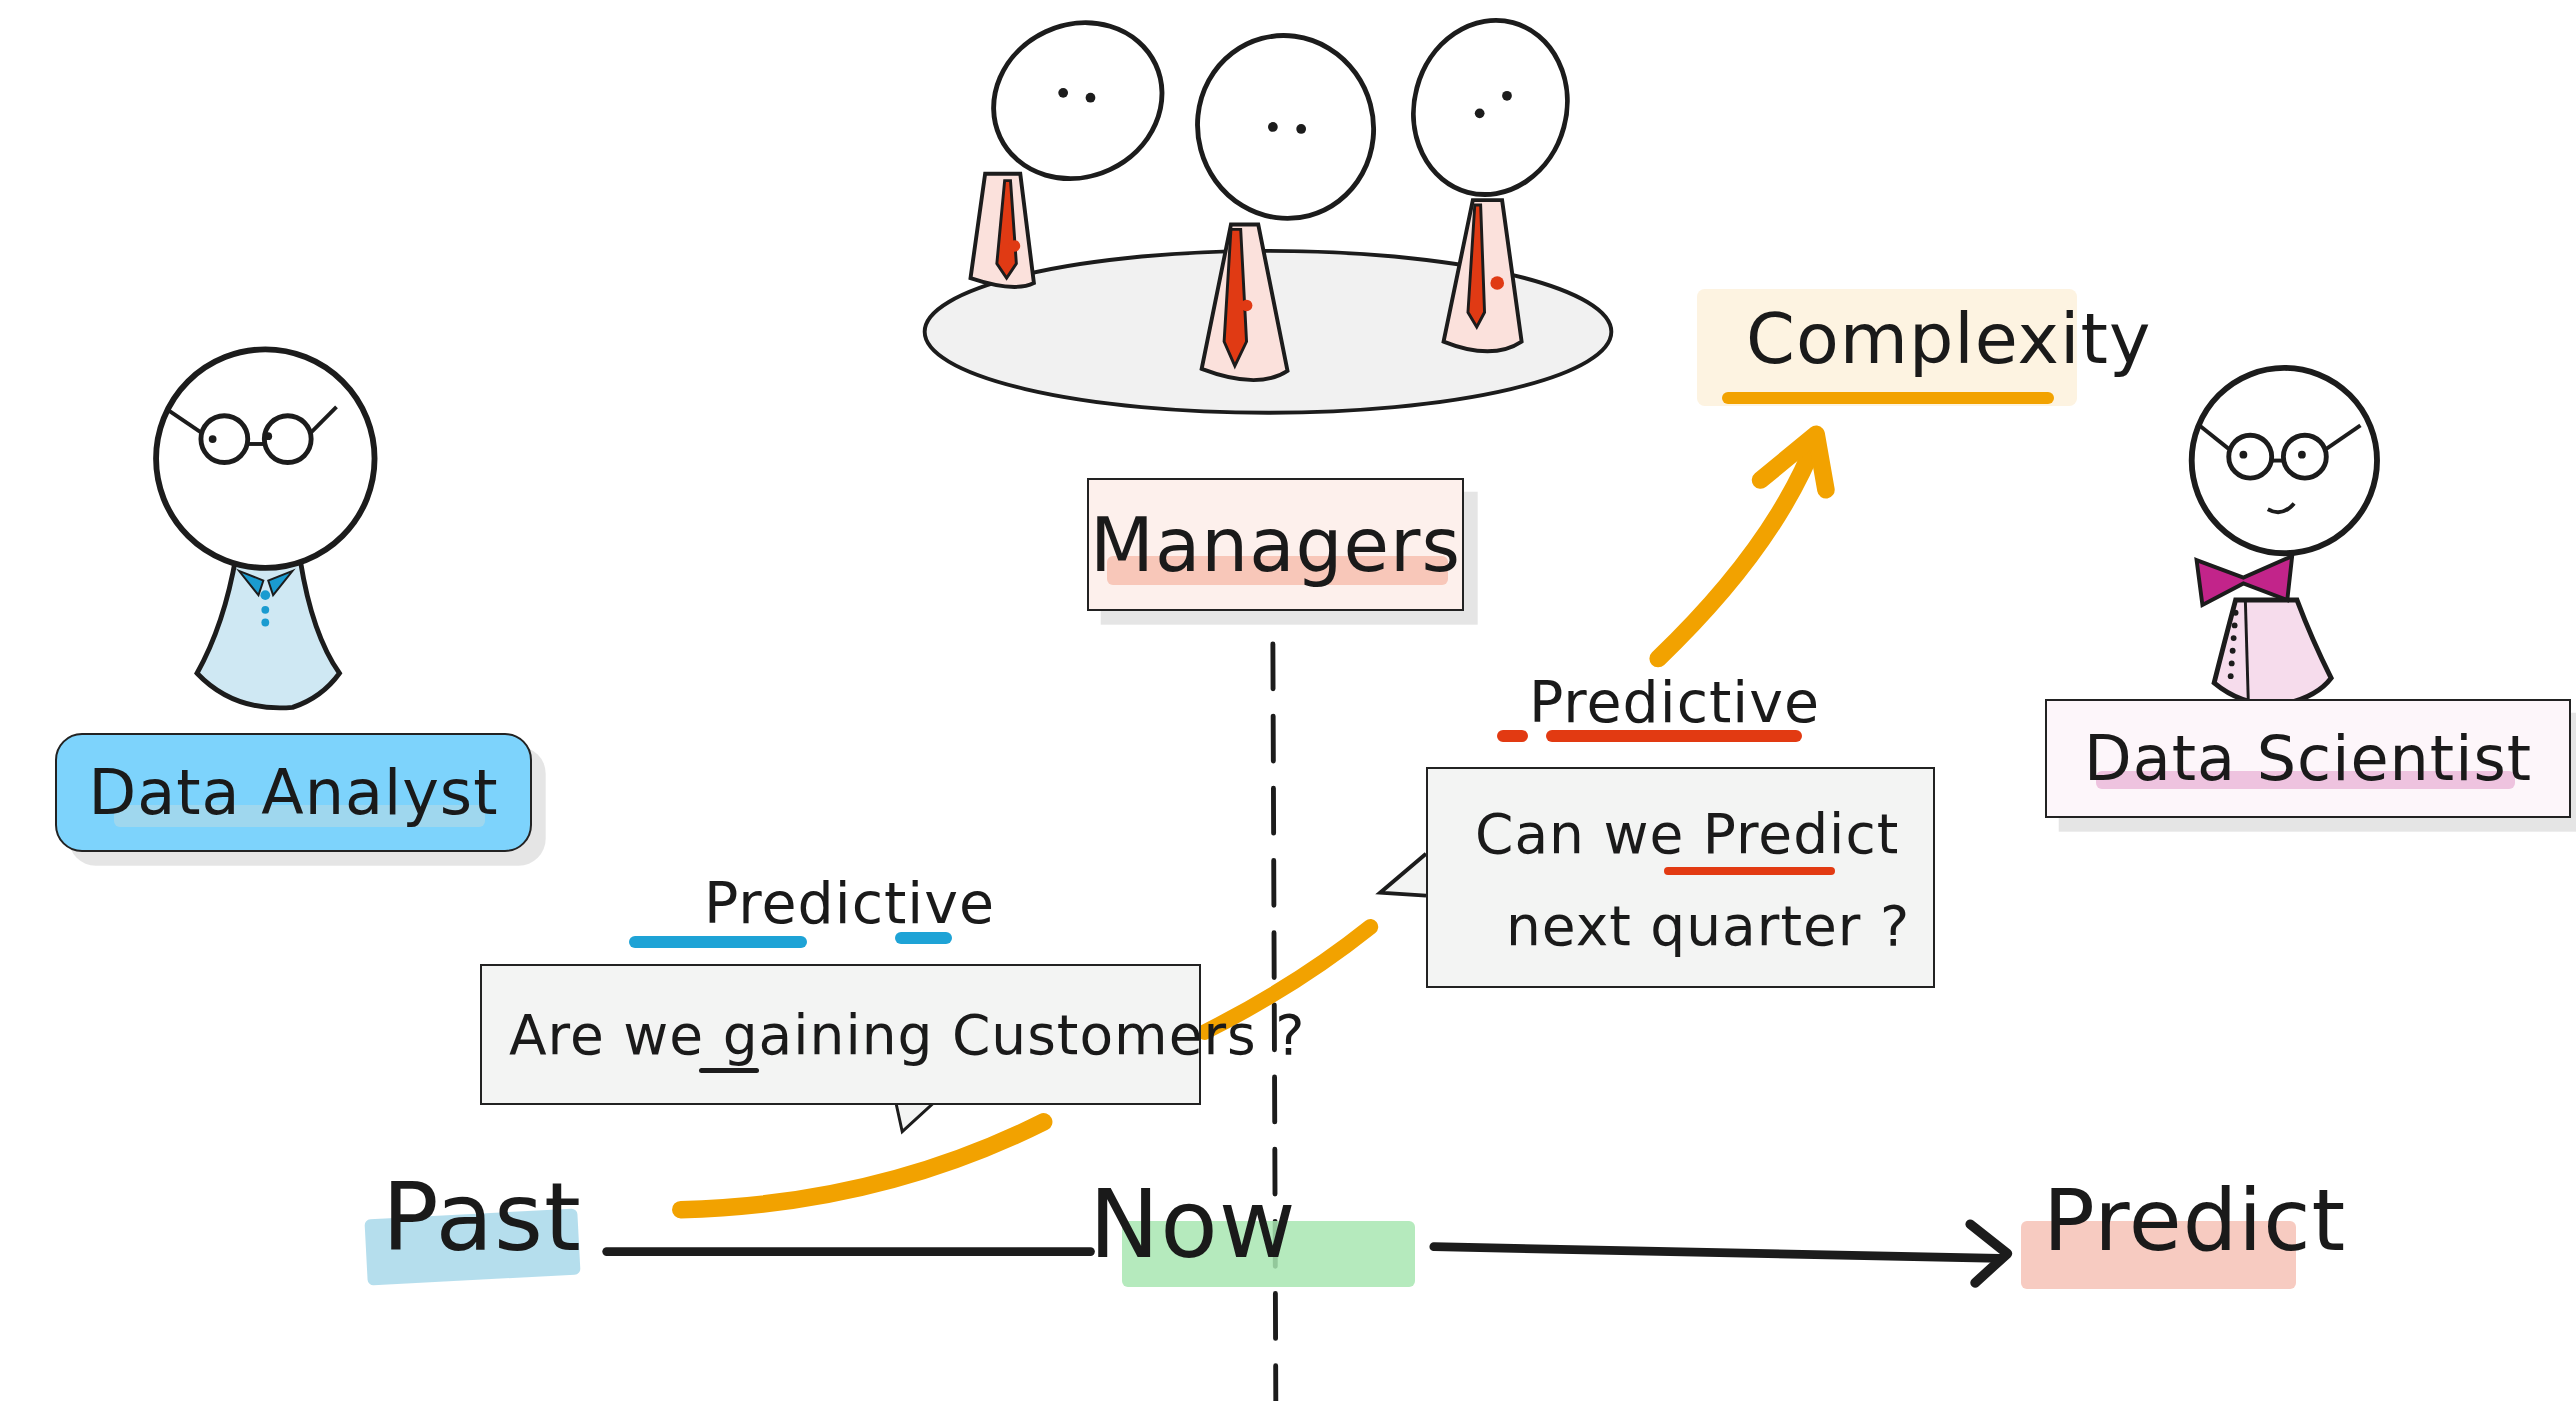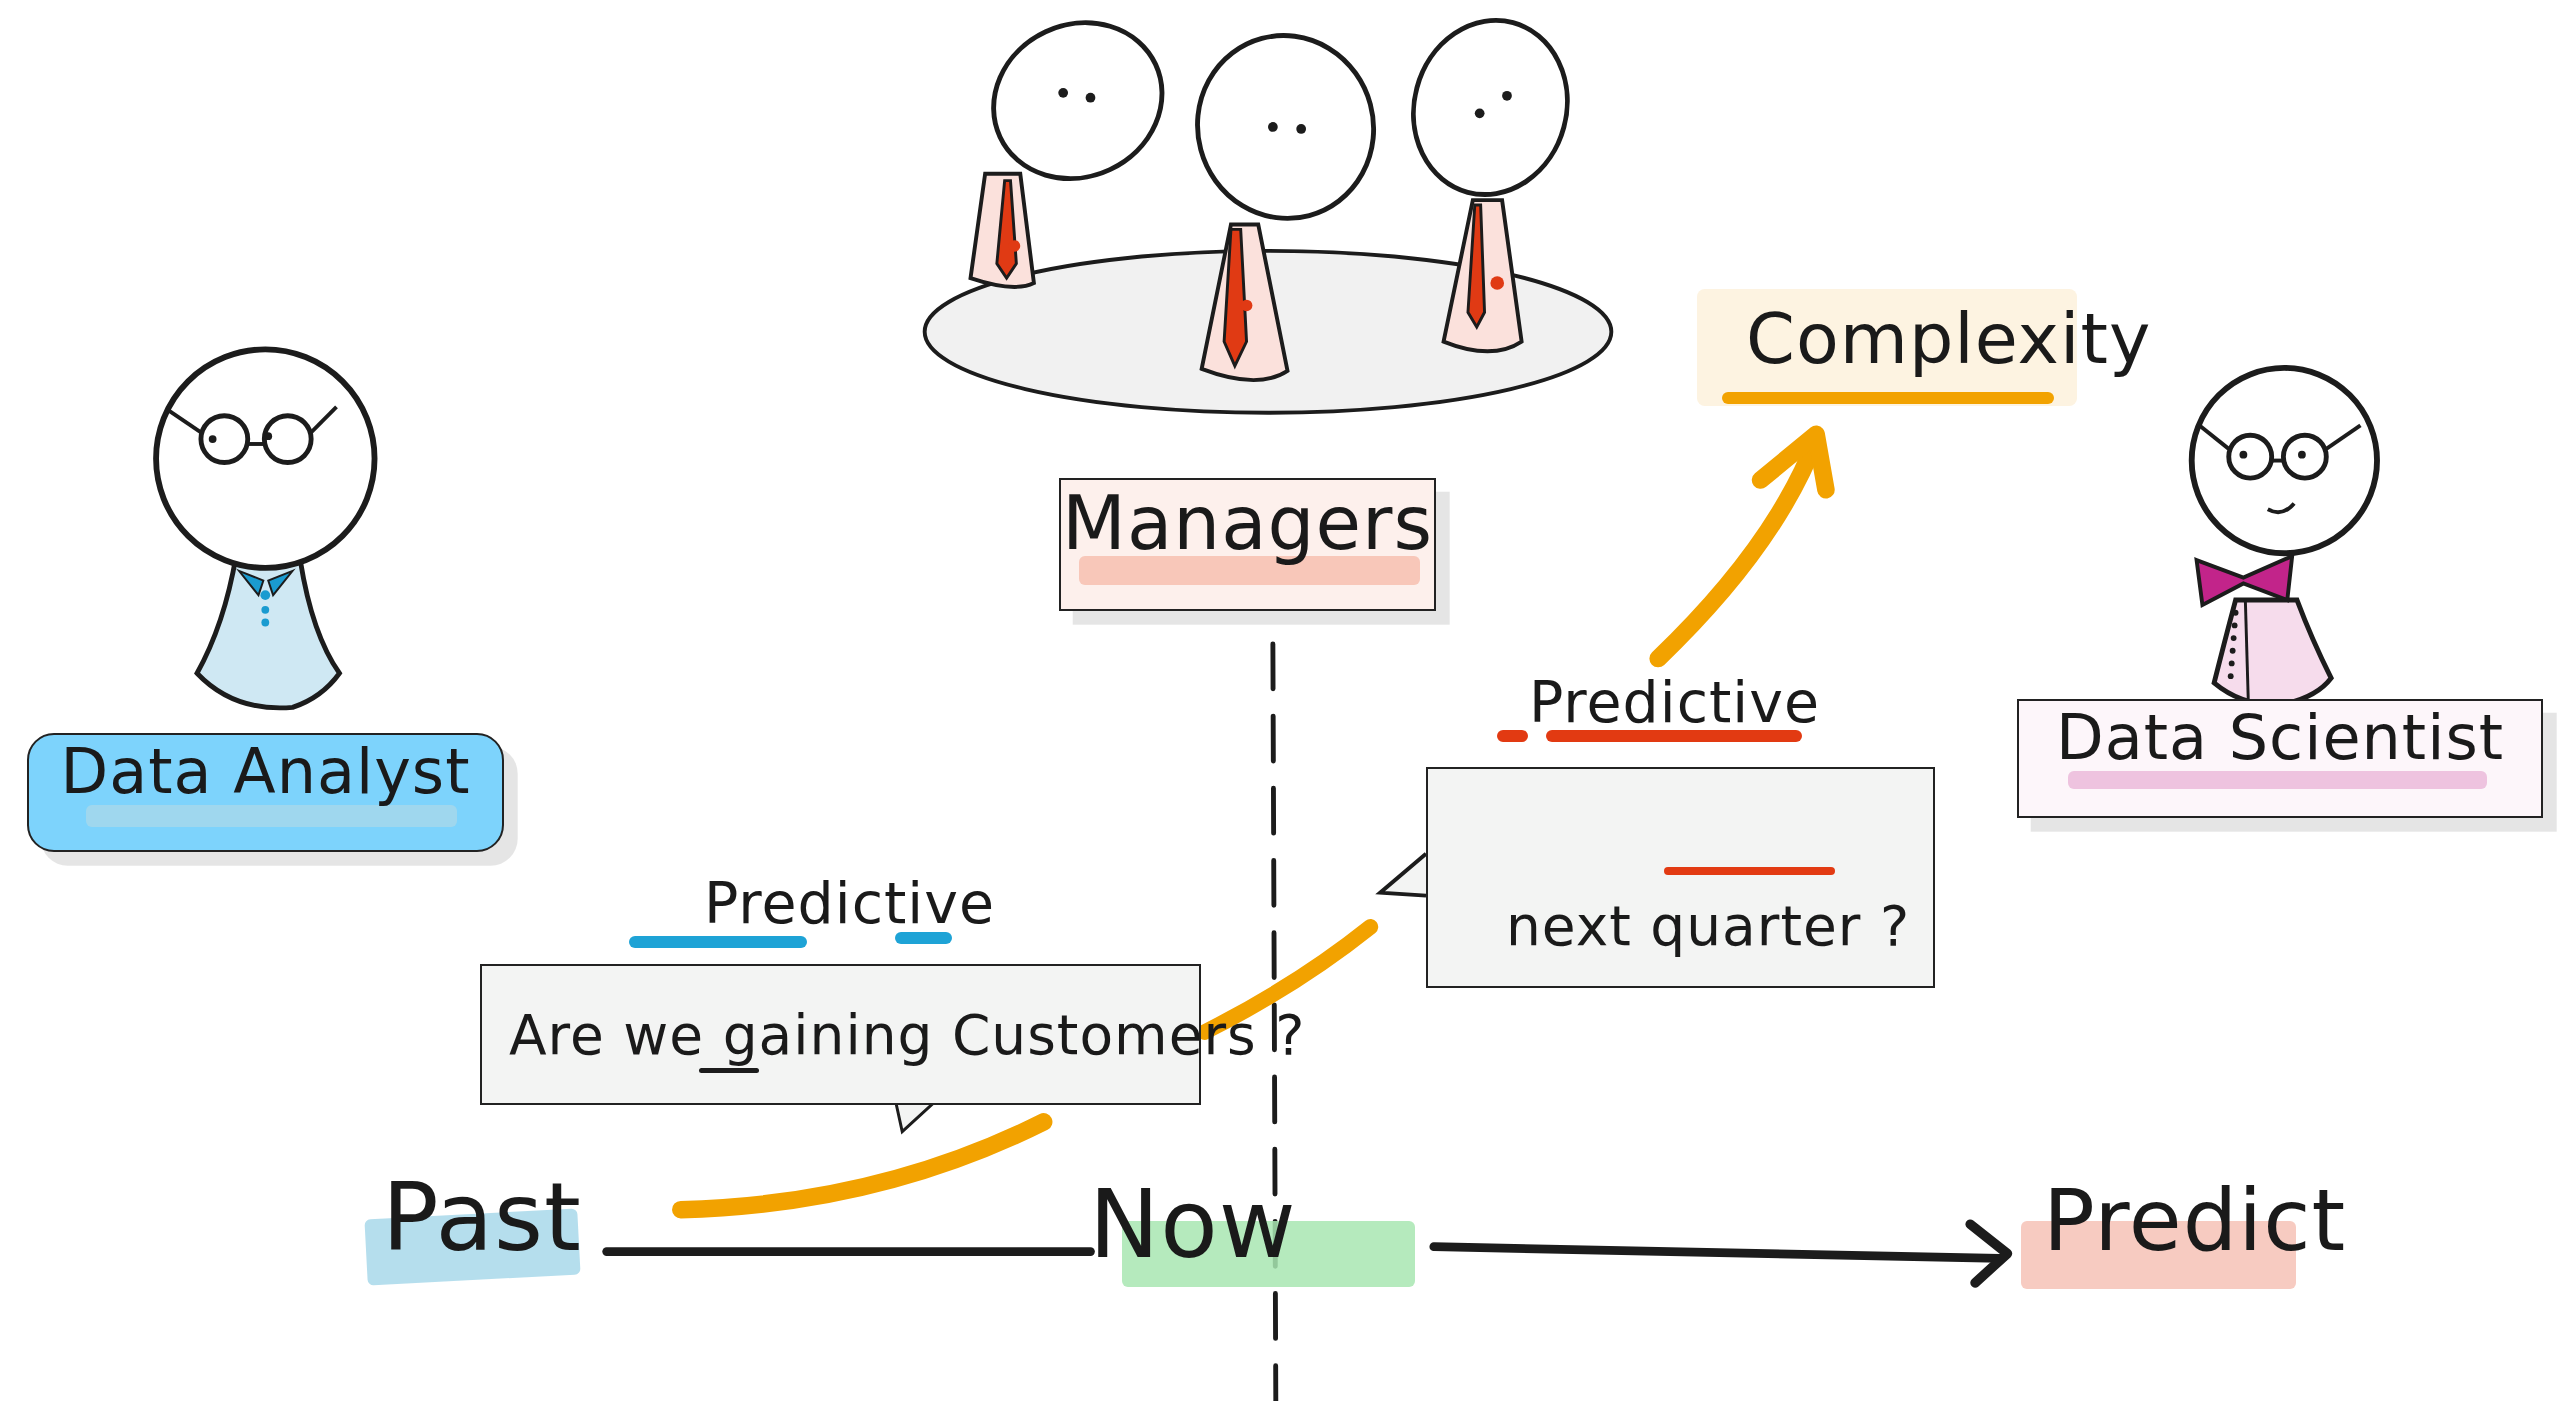--- a/index.html
+++ b/index.html
@@ -1,21 +1,21 @@
 <!DOCTYPE html>
 <html><head>
 <meta charset="utf-8">
 <style>
   html, body { margin:0; padding:0; background:#ffffff; }
   body { width:2576px; height:1402px; position:relative; overflow:hidden;
          font-family:"DejaVu Sans", sans-serif; color:#1c1c1c; }
   .abs { position:absolute; }
   svg.canvas { position:absolute; left:0; top:0; width:2576px; height:1402px; }
   .hand { font-family:"DejaVu Sans", sans-serif; font-weight:normal; letter-spacing:1px; color:#1a1a1a; white-space:nowrap; }
-  .label-box { position:absolute; border:2.9px solid #222; box-shadow:13.7px 13.7px 0 rgba(0,0,0,0.10); display:flex; justify-content:center; }
+  .label-box { position:absolute; border:2.9px solid #222; box-shadow:13.7px 13.7px 0 rgba(0,0,0,0.10); display:flex; align-items:center; justify-content:center;margin-left:28px; }
   .label-text { position:relative; z-index:2; }
   .hl { position:absolute; z-index:1; border-radius:5.9px; }
   .bubble { position:absolute; background:#f3f4f3; border:2.9px solid #222; }
   .bubble-text { position:absolute; white-space:nowrap; }
   .underline { position:absolute; height:11.7px; border-radius:7.8px; }
 </style>
 </head>
 <body>
 
 <svg class="canvas" viewBox="0 0 2641 1437">
@@ -130,20 +130,21 @@
 <div class="bubble" style="left:480px; top:964px; width:717px; height:137px;">
   <span class="bubble-text hand" style="left:27px; top:37px; font-size:55px;">Are we gaining Customers ?</span>
   <div class="underline" style="left:217px; top:102px; width:60px; height:4.9px; background:#1c1c1c;"></div>
 </div>
 
 <span class="abs hand" style="left:1529px; top:669px; font-size:57px;">Predictive</span>
 <div class="underline" style="left:1497px; top:730px; width:31px; background:#e23a12;"></div>
 <div class="underline" style="left:1546px; top:730px; width:256px; background:#e23a12;"></div>
 
 <div class="bubble" style="left:1426px; top:767px; width:505px; height:217px;">
+  <span class="bubble-text hand" style="left:47px; top:33px; font-size:55px;">Can we Predict</span>
   <div class="underline" style="left:236px; top:98px; width:171px; height:7.8px; background:#e23a12;"></div>
   <span class="bubble-text hand" style="left:78px; top:125px; font-size:55px;text-align:center;">next quarter ?</span>
 </div>
 
 <div class="abs" style="left:366px; top:1214px; width:213px; height:66px; background:#a8d8ea; opacity:0.85; transform:rotate(-3deg); border-radius:5.9px;"></div>
 <span class="abs hand" style="left:382px; top:1163px; font-size:94px;">Past</span>
 
 <div class="abs" style="left:1122px; top:1221px; width:293px; height:66px; background:#a8e6b2; opacity:0.85; border-radius:5.9px;"></div>
 <span class="abs hand" style="left:1089px; top:1170px; font-size:94px;">Now</span>
 

